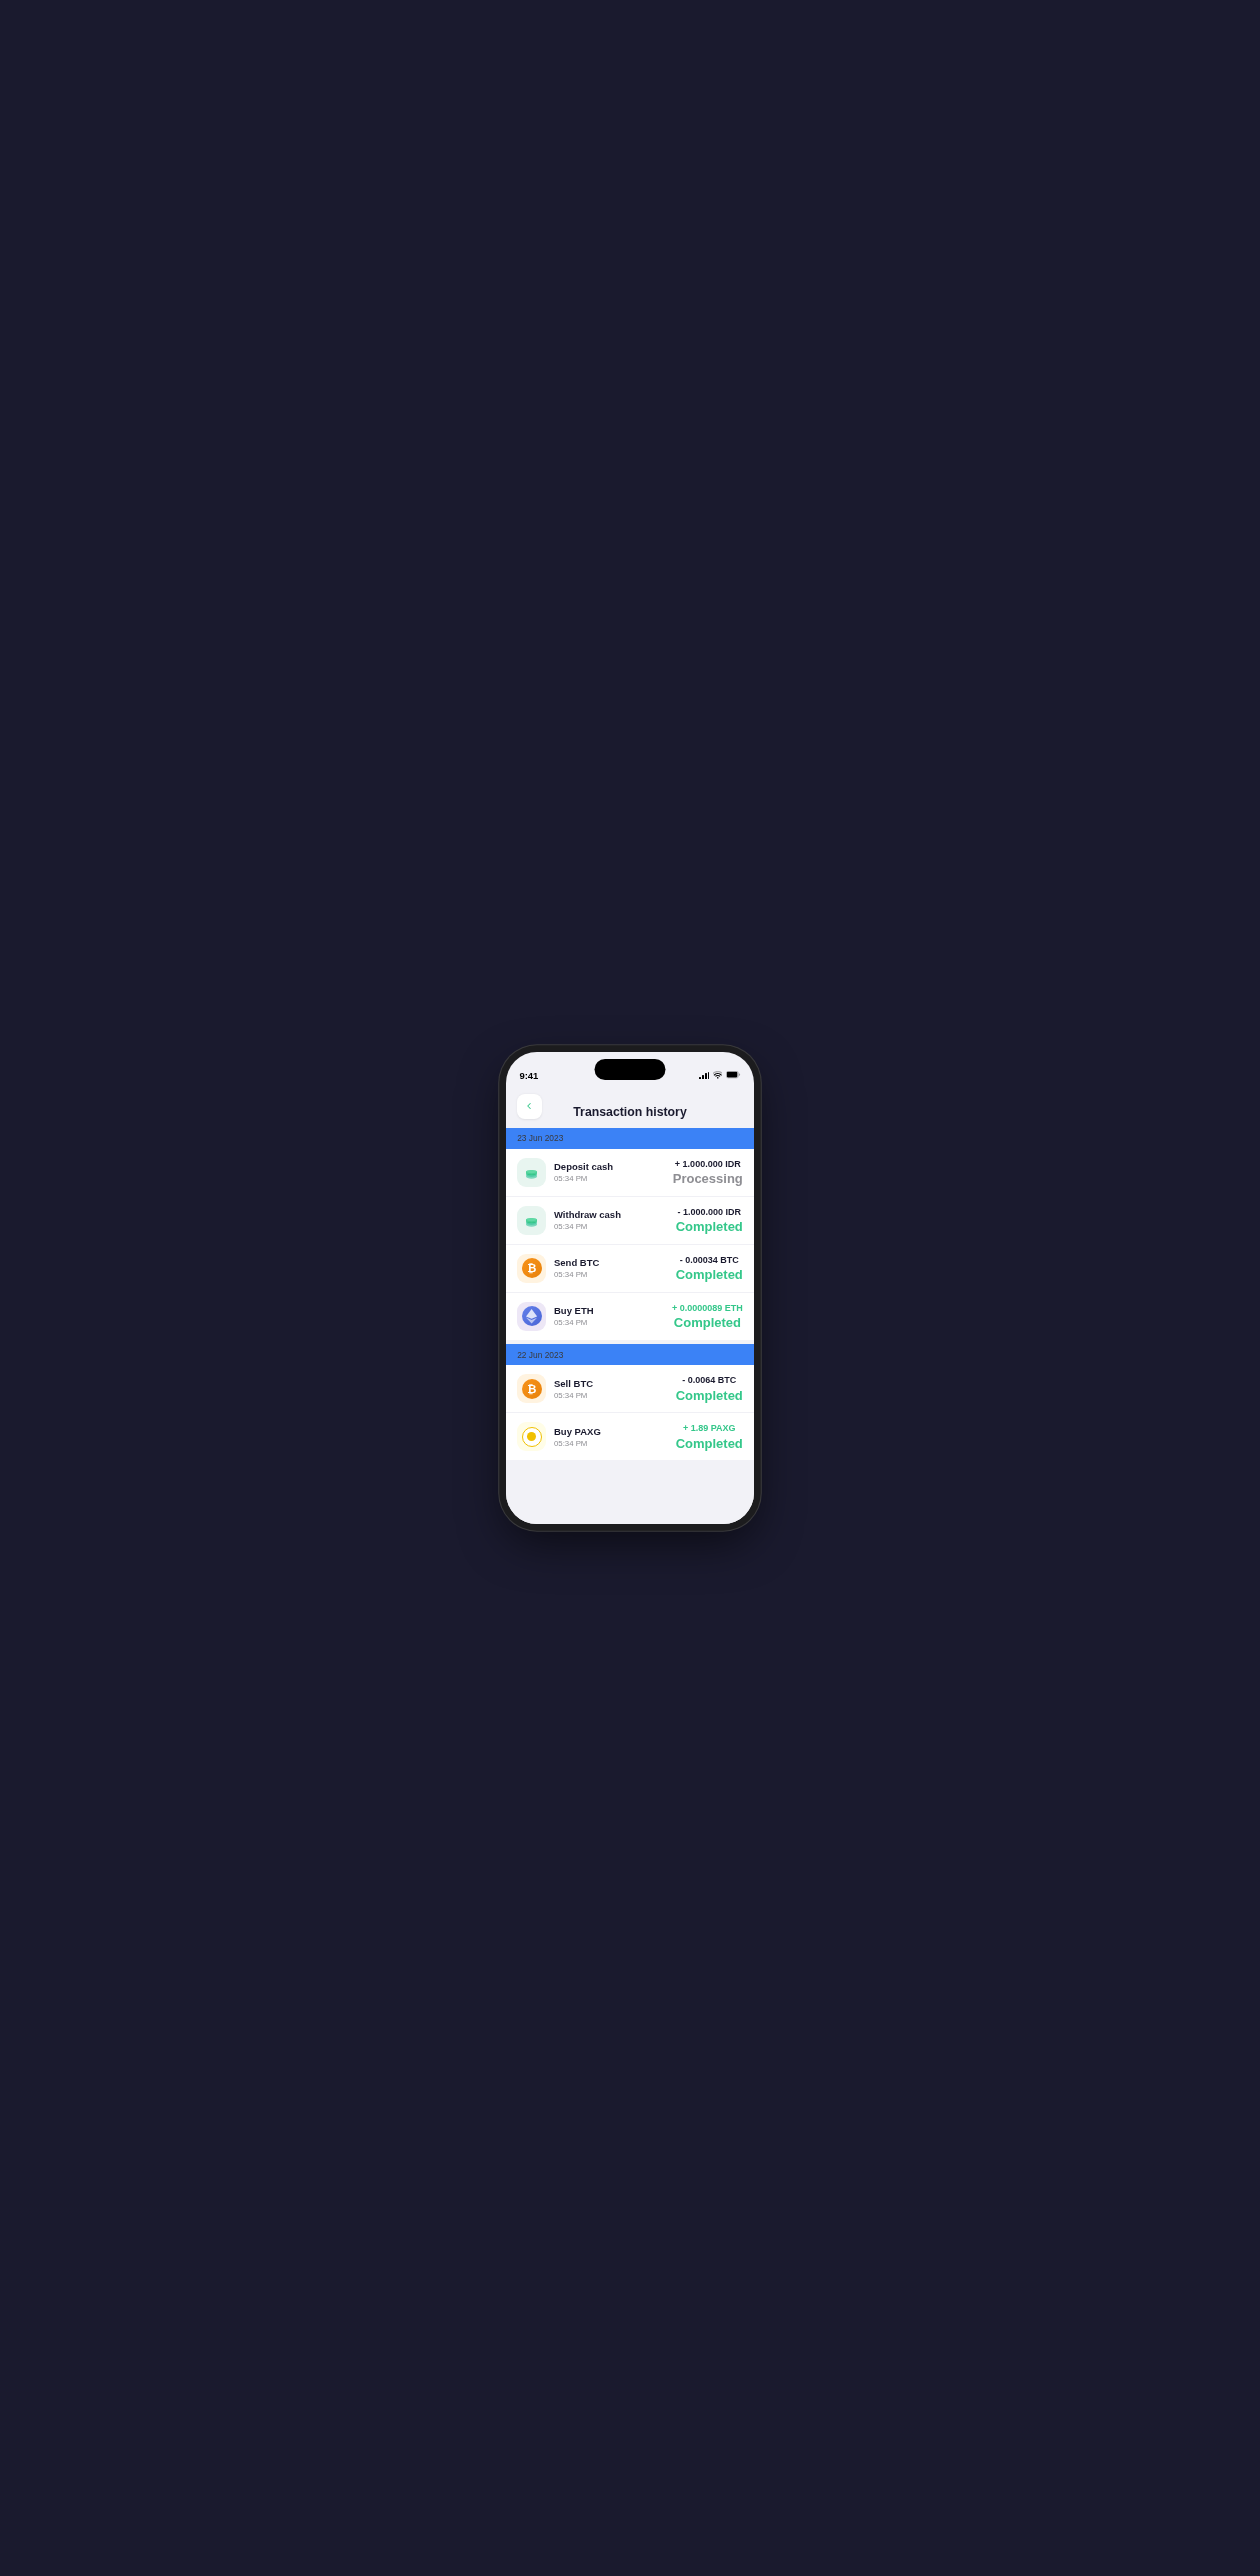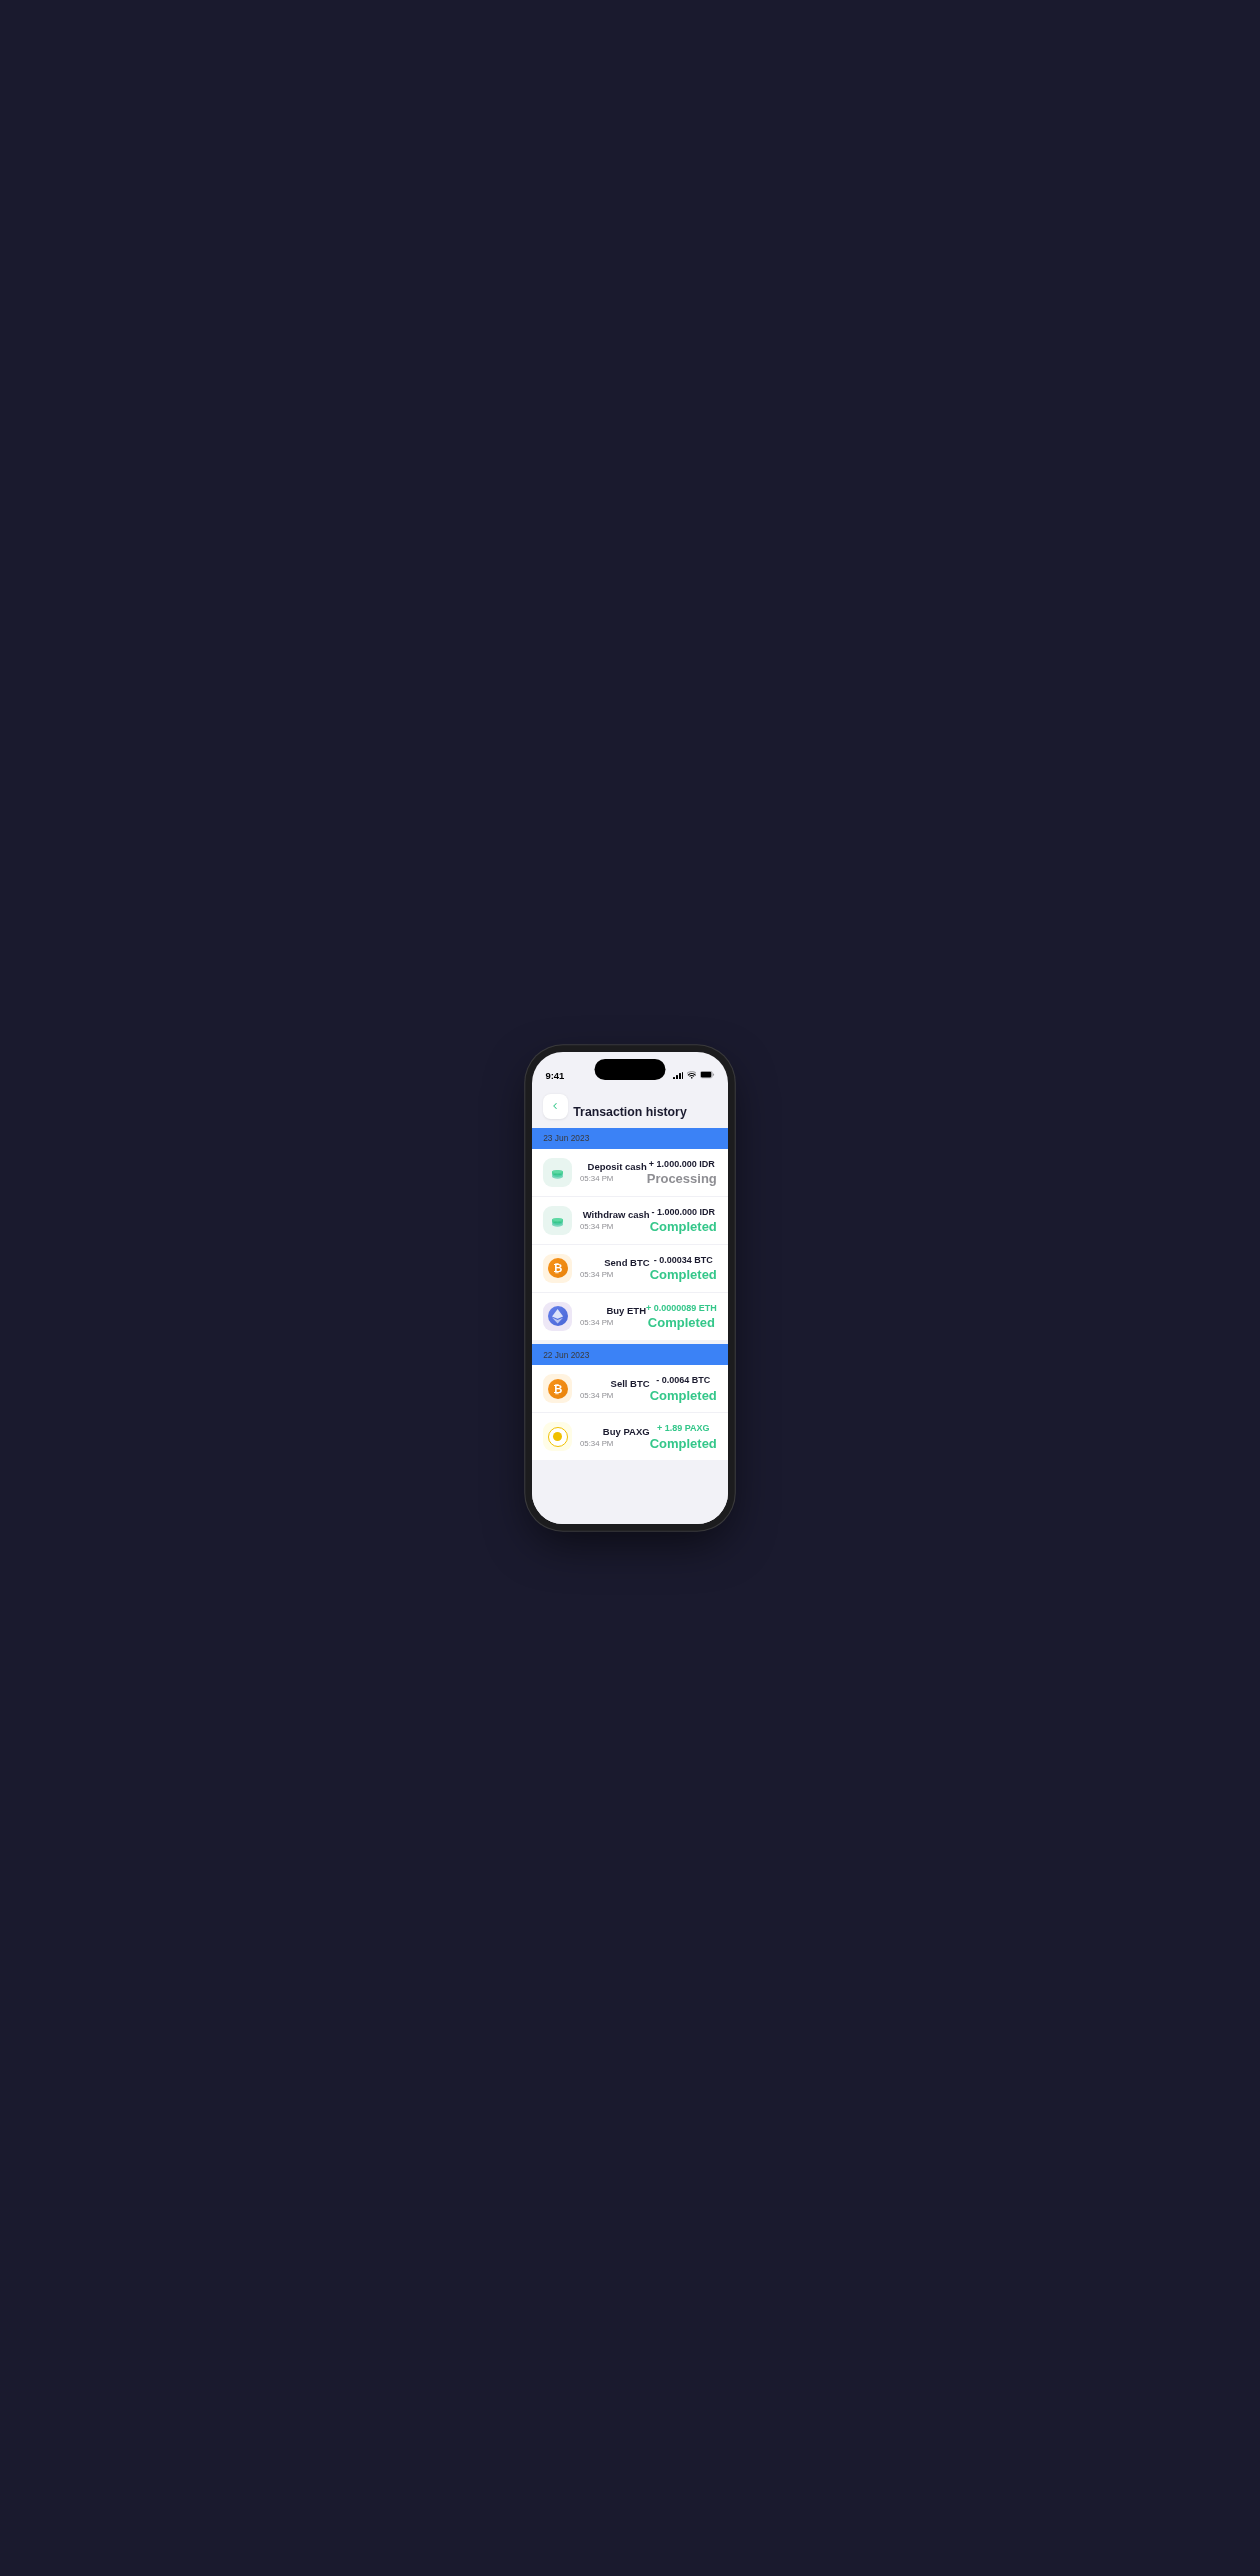--- a/index.html
+++ b/index.html
@@ -8,21 +8,21 @@
     body {
       background: #1a1a2e;
       display: flex;
       justify-content: center;
       align-items: center;
       min-height: 100vh;
       font-family: -apple-system, BlinkMacSystemFont, 'SF Pro Display', 'Helvetica Neue', sans-serif;
     }
 
     .phone-frame {
-      width: 196px;
+      width: 248px;
       height: 472px;
       background: #f2f2f7;
       border-radius: 31px;
       box-shadow:
         0 0 0 6.7px #1c1c1e,
         0 0 0 7.8px #3a3a3c,
         0 17px 45px rgba(0,0,0,0.6);
       overflow: hidden;
       position: relative;
     }
@@ -177,21 +177,20 @@
 
     .tx-info {
       flex: 1;
     }
 
     .tx-name {
       font-size: 9.5px;
       font-weight: 600;
       color: #1a1a2e;
       margin-bottom: 2.2px;
-      text-align: right;
     }
 
     .tx-time {
       font-size: 7.8px;
       color: #8e8e93;
     }
 
     .tx-amount-wrap {
       text-align: center;
     }

